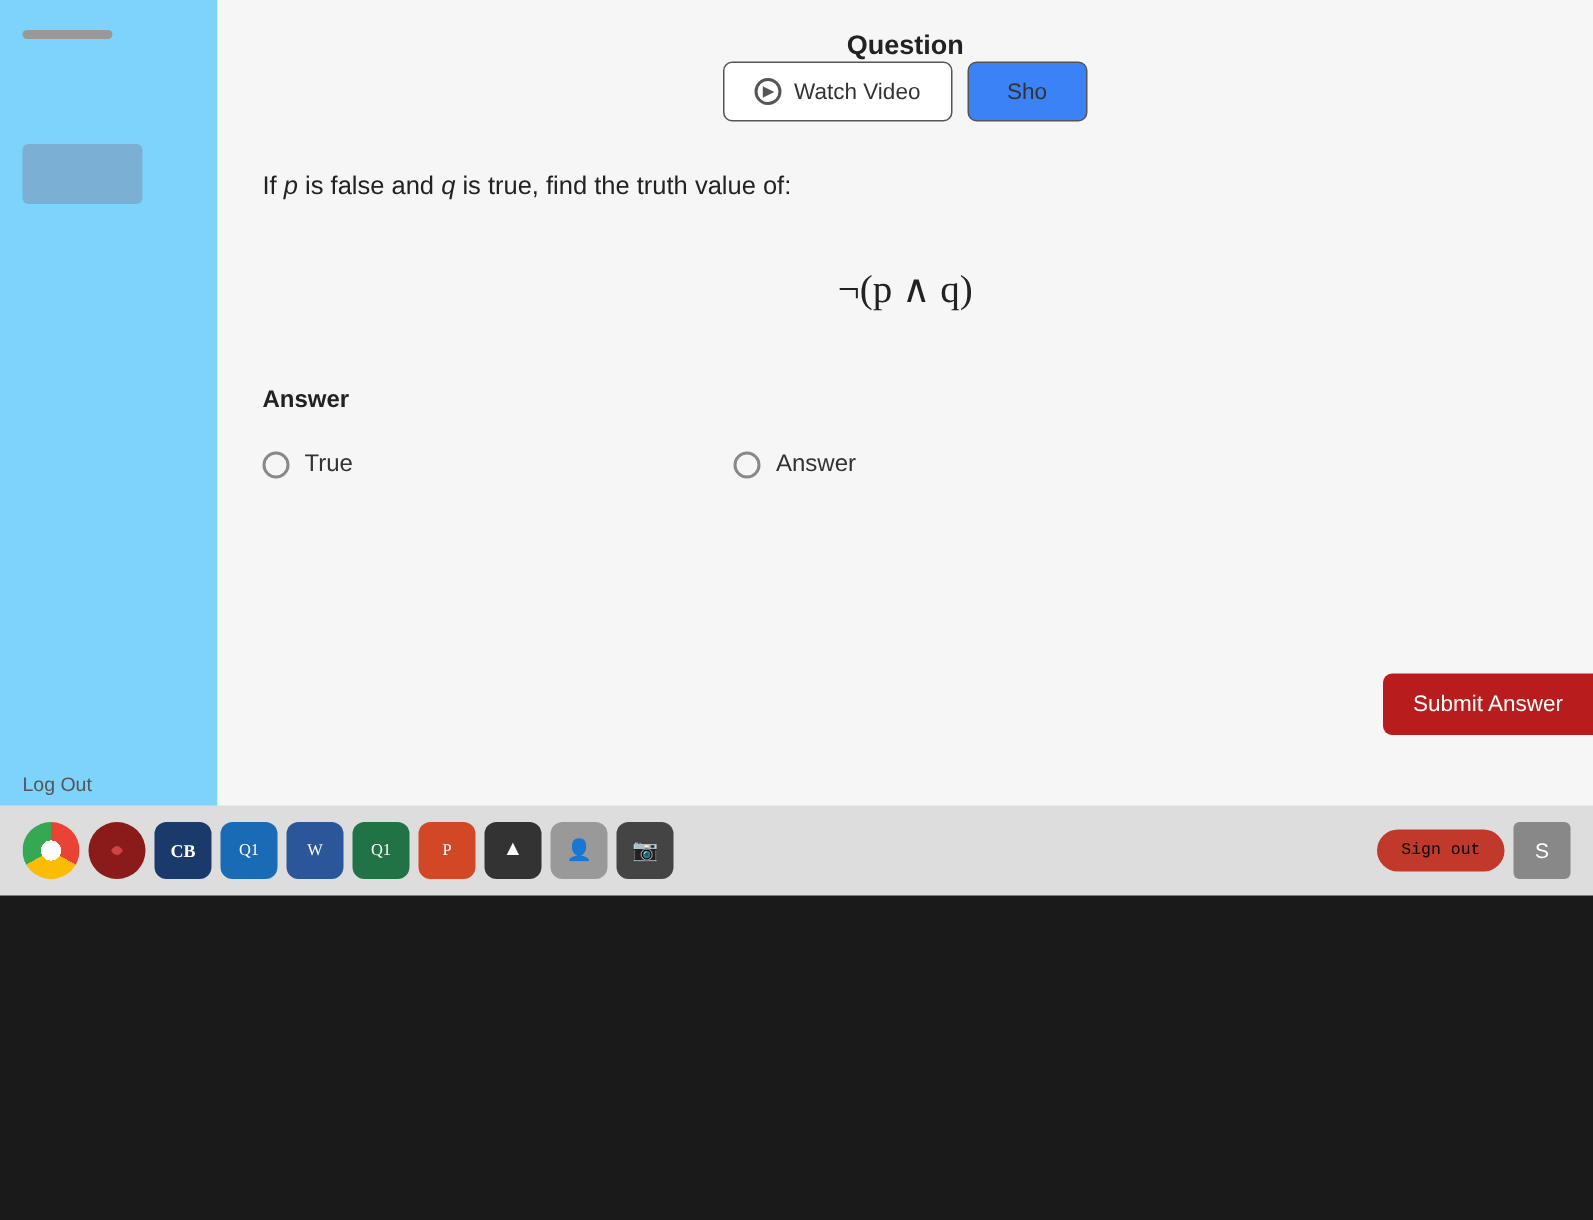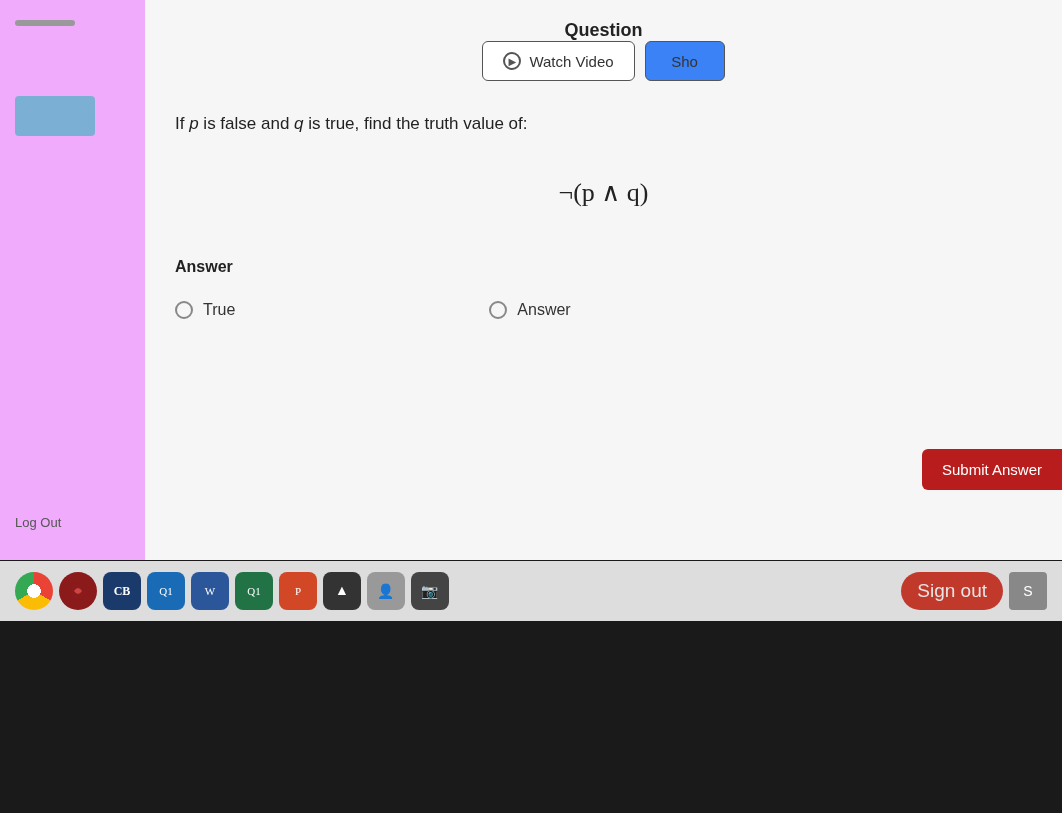--- a/index.html
+++ b/index.html
@@ -19,21 +19,21 @@
       left: 0;
       right: 0;
       height: 560px;
       background: #f0eeee;
       display: flex;
     }
 
     
     .sidebar {
       width: 145px;
-      background: #f0abfc;
+      background: #7dd3fc;
       display: flex;
       flex-direction: column;
       align-items: flex-start;
       padding: 10px 0;
       flex-shrink: 0;
     }
 
     .sidebar-bar {
       width: 60px;
       height: 6px;
@@ -195,21 +195,21 @@
       border-radius: 6px 0 0 6px;
       font-size: 15px;
       cursor: pointer;
       font-family: Arial, sans-serif;
       white-space: nowrap;
     }
 
     
     .taskbar {
       position: absolute;
-      bottom: 192px;
+      bottom: 216px;
       left: 0;
       right: 0;
       height: 60px;
       background: #ddd;
       display: flex;
       align-items: center;
       padding: 0 15px;
       gap: 6px;
     }
 
@@ -287,26 +287,26 @@
       font-size: 14px;
     }
 
     .taskbar-spacer {
       flex: 1;
     }
 
     .taskbar-sign-out {
       padding: 8px 16px;
       background: #c0392b;
-      color: #e5e5e5;
+      color: #000000;
       border: none;
       border-radius: 20px;
-      font-size: 19px;
-      cursor: pointer;
-      font-family: Liberation Sans, sans-serif;
+      font-size: 11px;
+      cursor: pointer;
+      font-family: Liberation Mono, monospace;
     }
 
     .taskbar-s {
       width: 38px;
       height: 38px;
       background: #888;
       border-radius: 4px;
       display: flex;
       align-items: center;
       justify-content: center;

